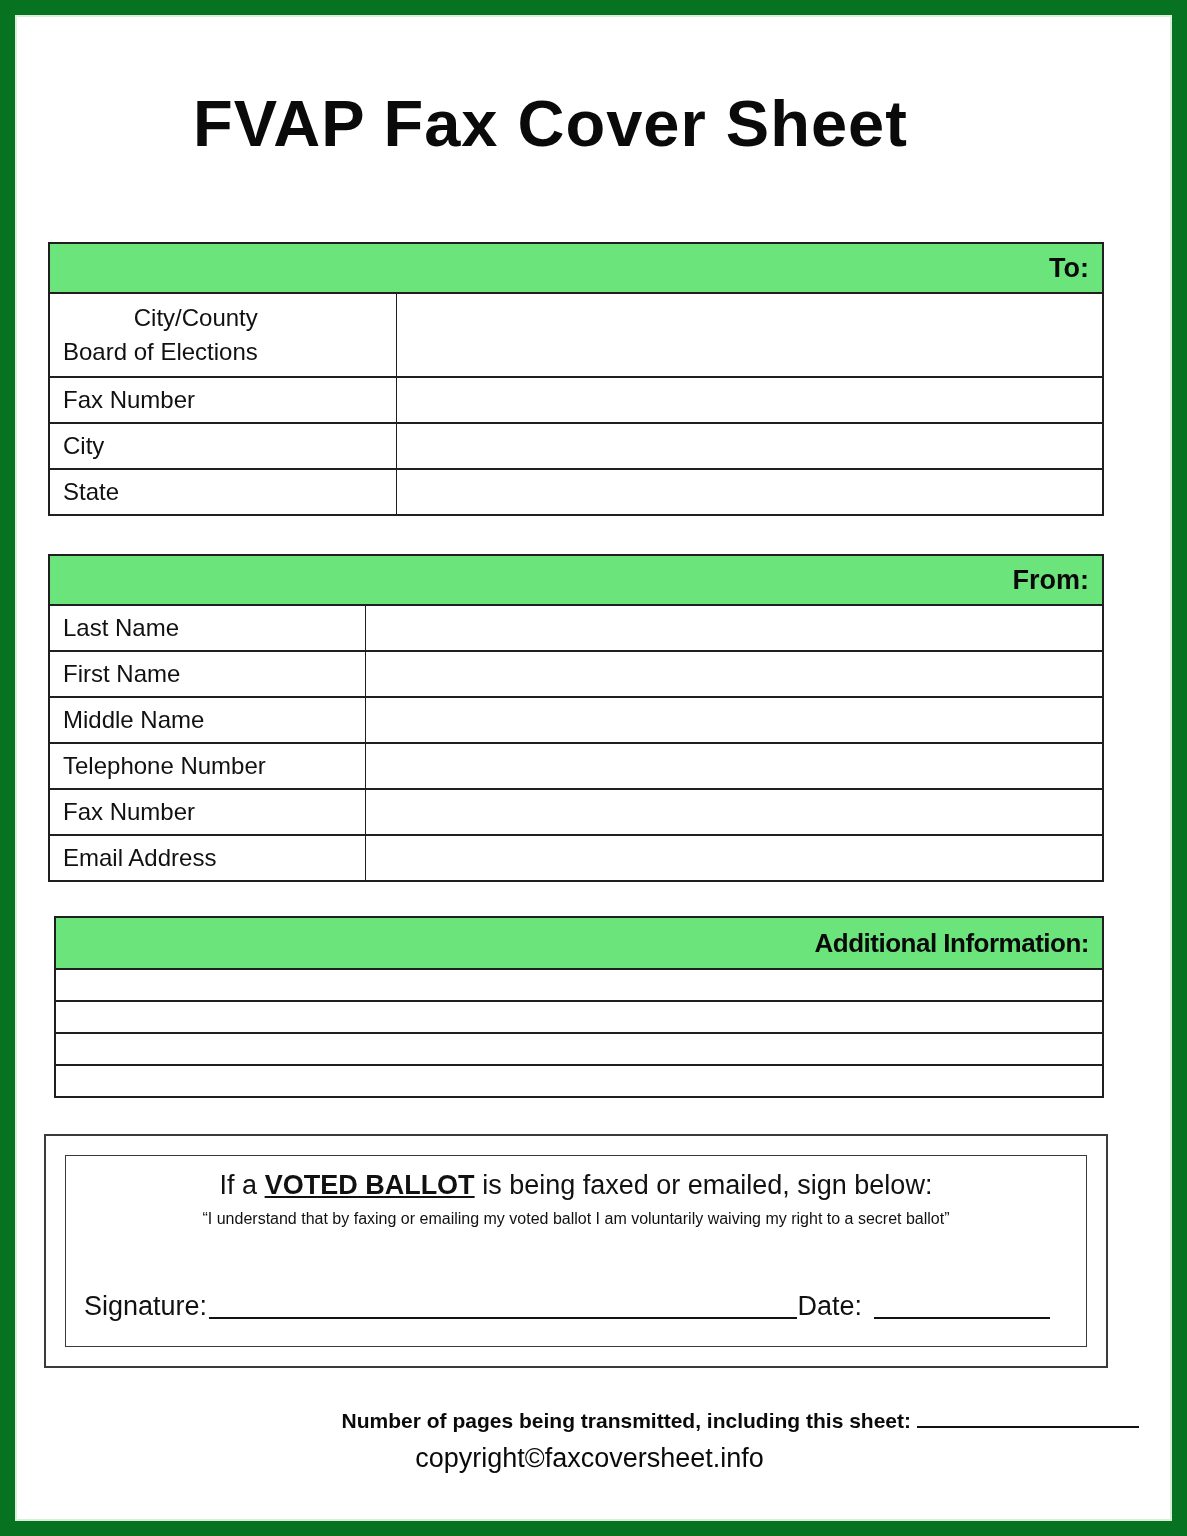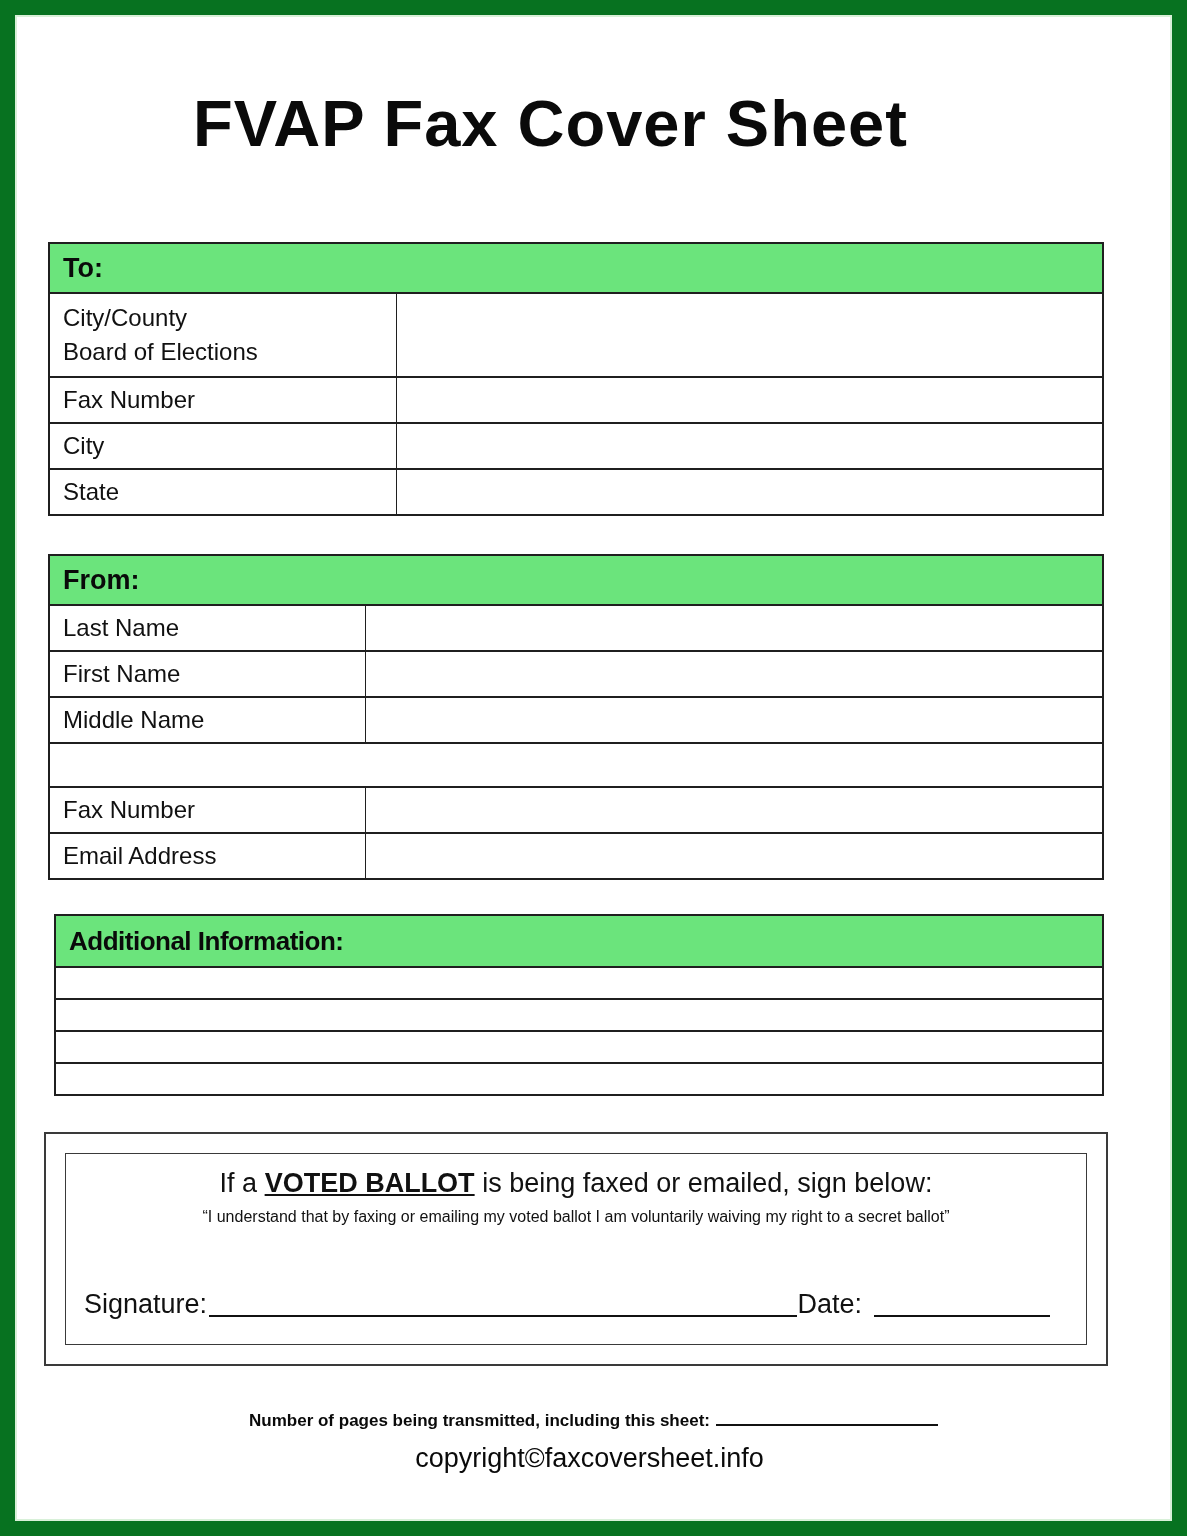--- a/index.html
+++ b/index.html
@@ -35,20 +35,21 @@
     font-weight: 700;
     letter-spacing: 1px;
     color: #0a0a0a;
   }
 
   
   .tbl {
     border: 2px solid #1f1f1f;
     background: #fff;
     width: 1056px;
+    text-align: right;
   }
   .tbl-header {
     background: #6be47c;
     font-weight: 700;
     font-size: 27px;
     line-height: 30px;
     padding: 9px 13px;
     color: #0a0a0a;
   }
   .trow { display: flex; border-top: 2px solid #1f1f1f; }
@@ -92,22 +93,22 @@
   .ballot-heading b { font-weight: 700; text-decoration: underline; }
   .ballot-quote { text-align: center; font-size: 16px; line-height: 30px; margin-top: 2px; }
   .sig-row { display: flex; align-items: flex-end; margin-top: 56px; font-size: 27px; line-height: 32px; }
   .sig-line { flex: 1; border-bottom: 2px solid #111; margin: 0 0 3px 2px; height: 26px; }
   .date-label { margin-left: 0; }
   .date-line { width: 176px; border-bottom: 2px solid #111; margin: 0 18px 3px 12px; height: 26px; }
 
   
   .pages-line {
     margin-top: 40px;
-    text-align: center;
-    font-size: 17px;
+    text-align: right;
+    font-size: 21px;
     font-weight: 700;
     color: #0a0a0a;
   }
   .pages-blank {
     display: inline-block;
     width: 222px;
     border-bottom: 2px solid #111;
     height: 20px;
     margin-left: 6px;
     vertical-align: baseline;
@@ -161,20 +162,21 @@
     </div>
     <div class="trow">
       <div class="cell-label">First Name</div>
       <div class="cell-value"></div>
     </div>
     <div class="trow">
       <div class="cell-label">Middle Name</div>
       <div class="cell-value"></div>
     </div>
     <div class="trow">
+      <div class="cell-label">Telephone Number</div>
       <div class="cell-value"></div>
     </div>
     <div class="trow">
       <div class="cell-label">Fax Number</div>
       <div class="cell-value"></div>
     </div>
     <div class="trow">
       <div class="cell-label">Email Address</div>
       <div class="cell-value"></div>
     </div>

